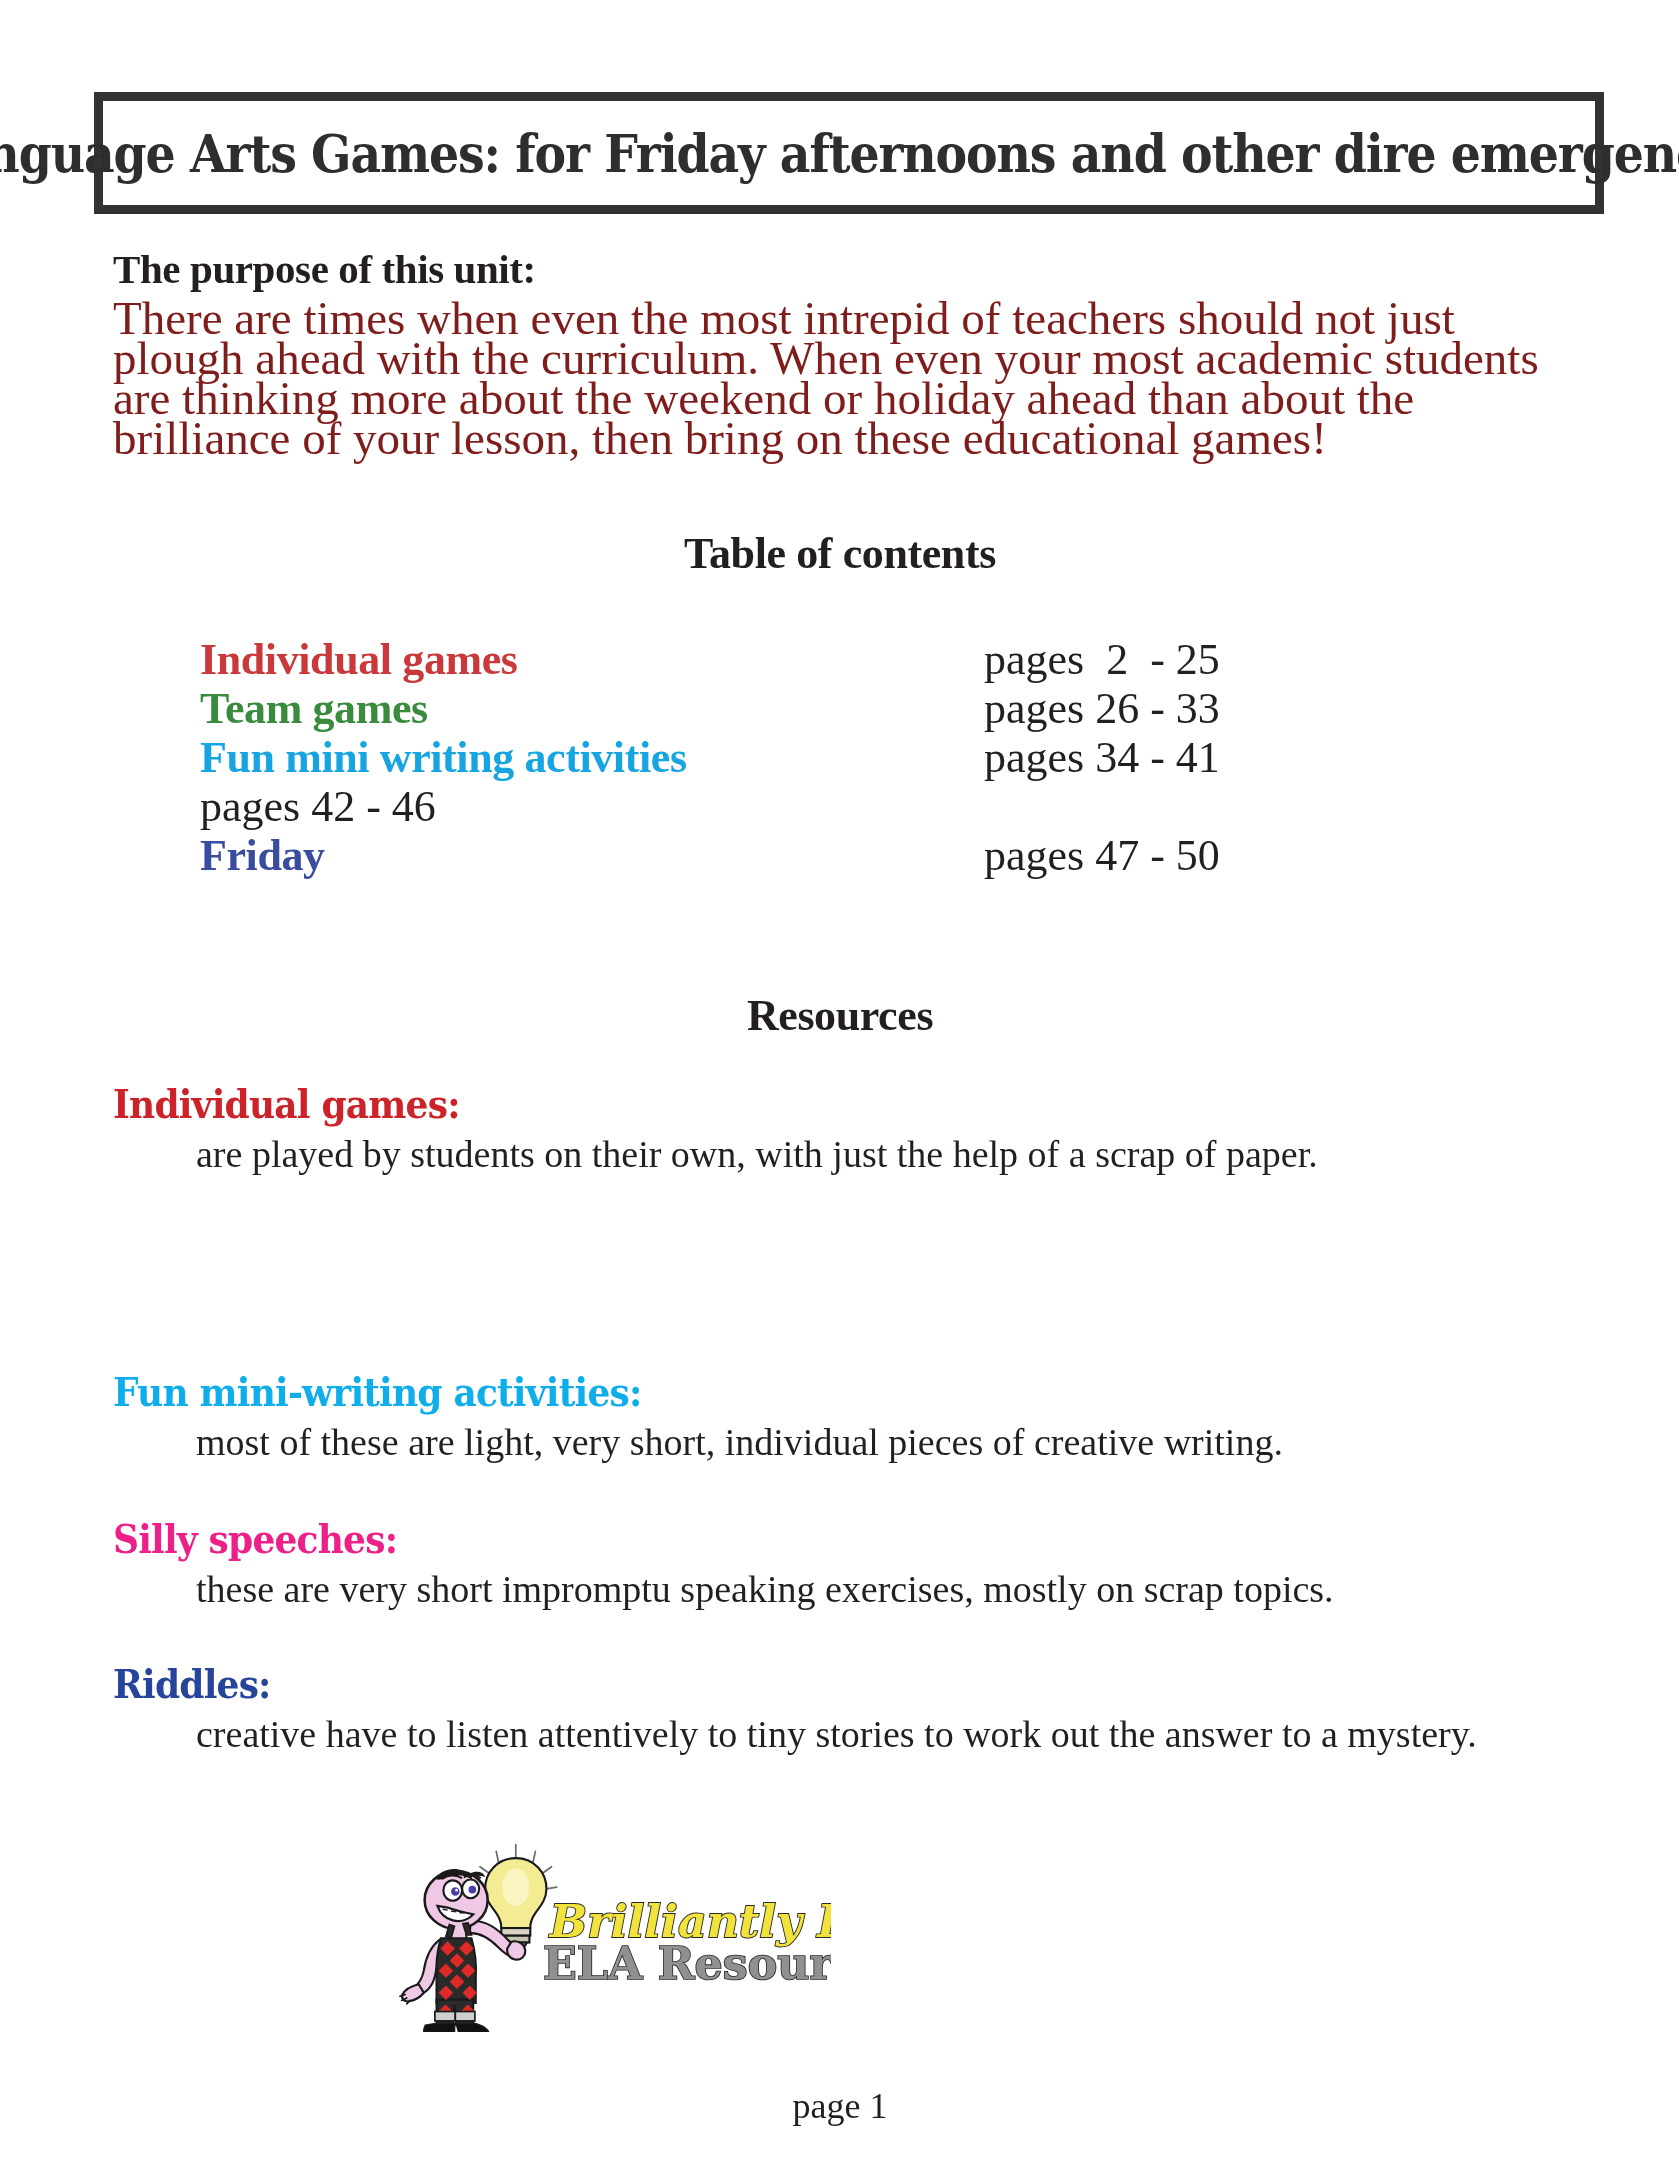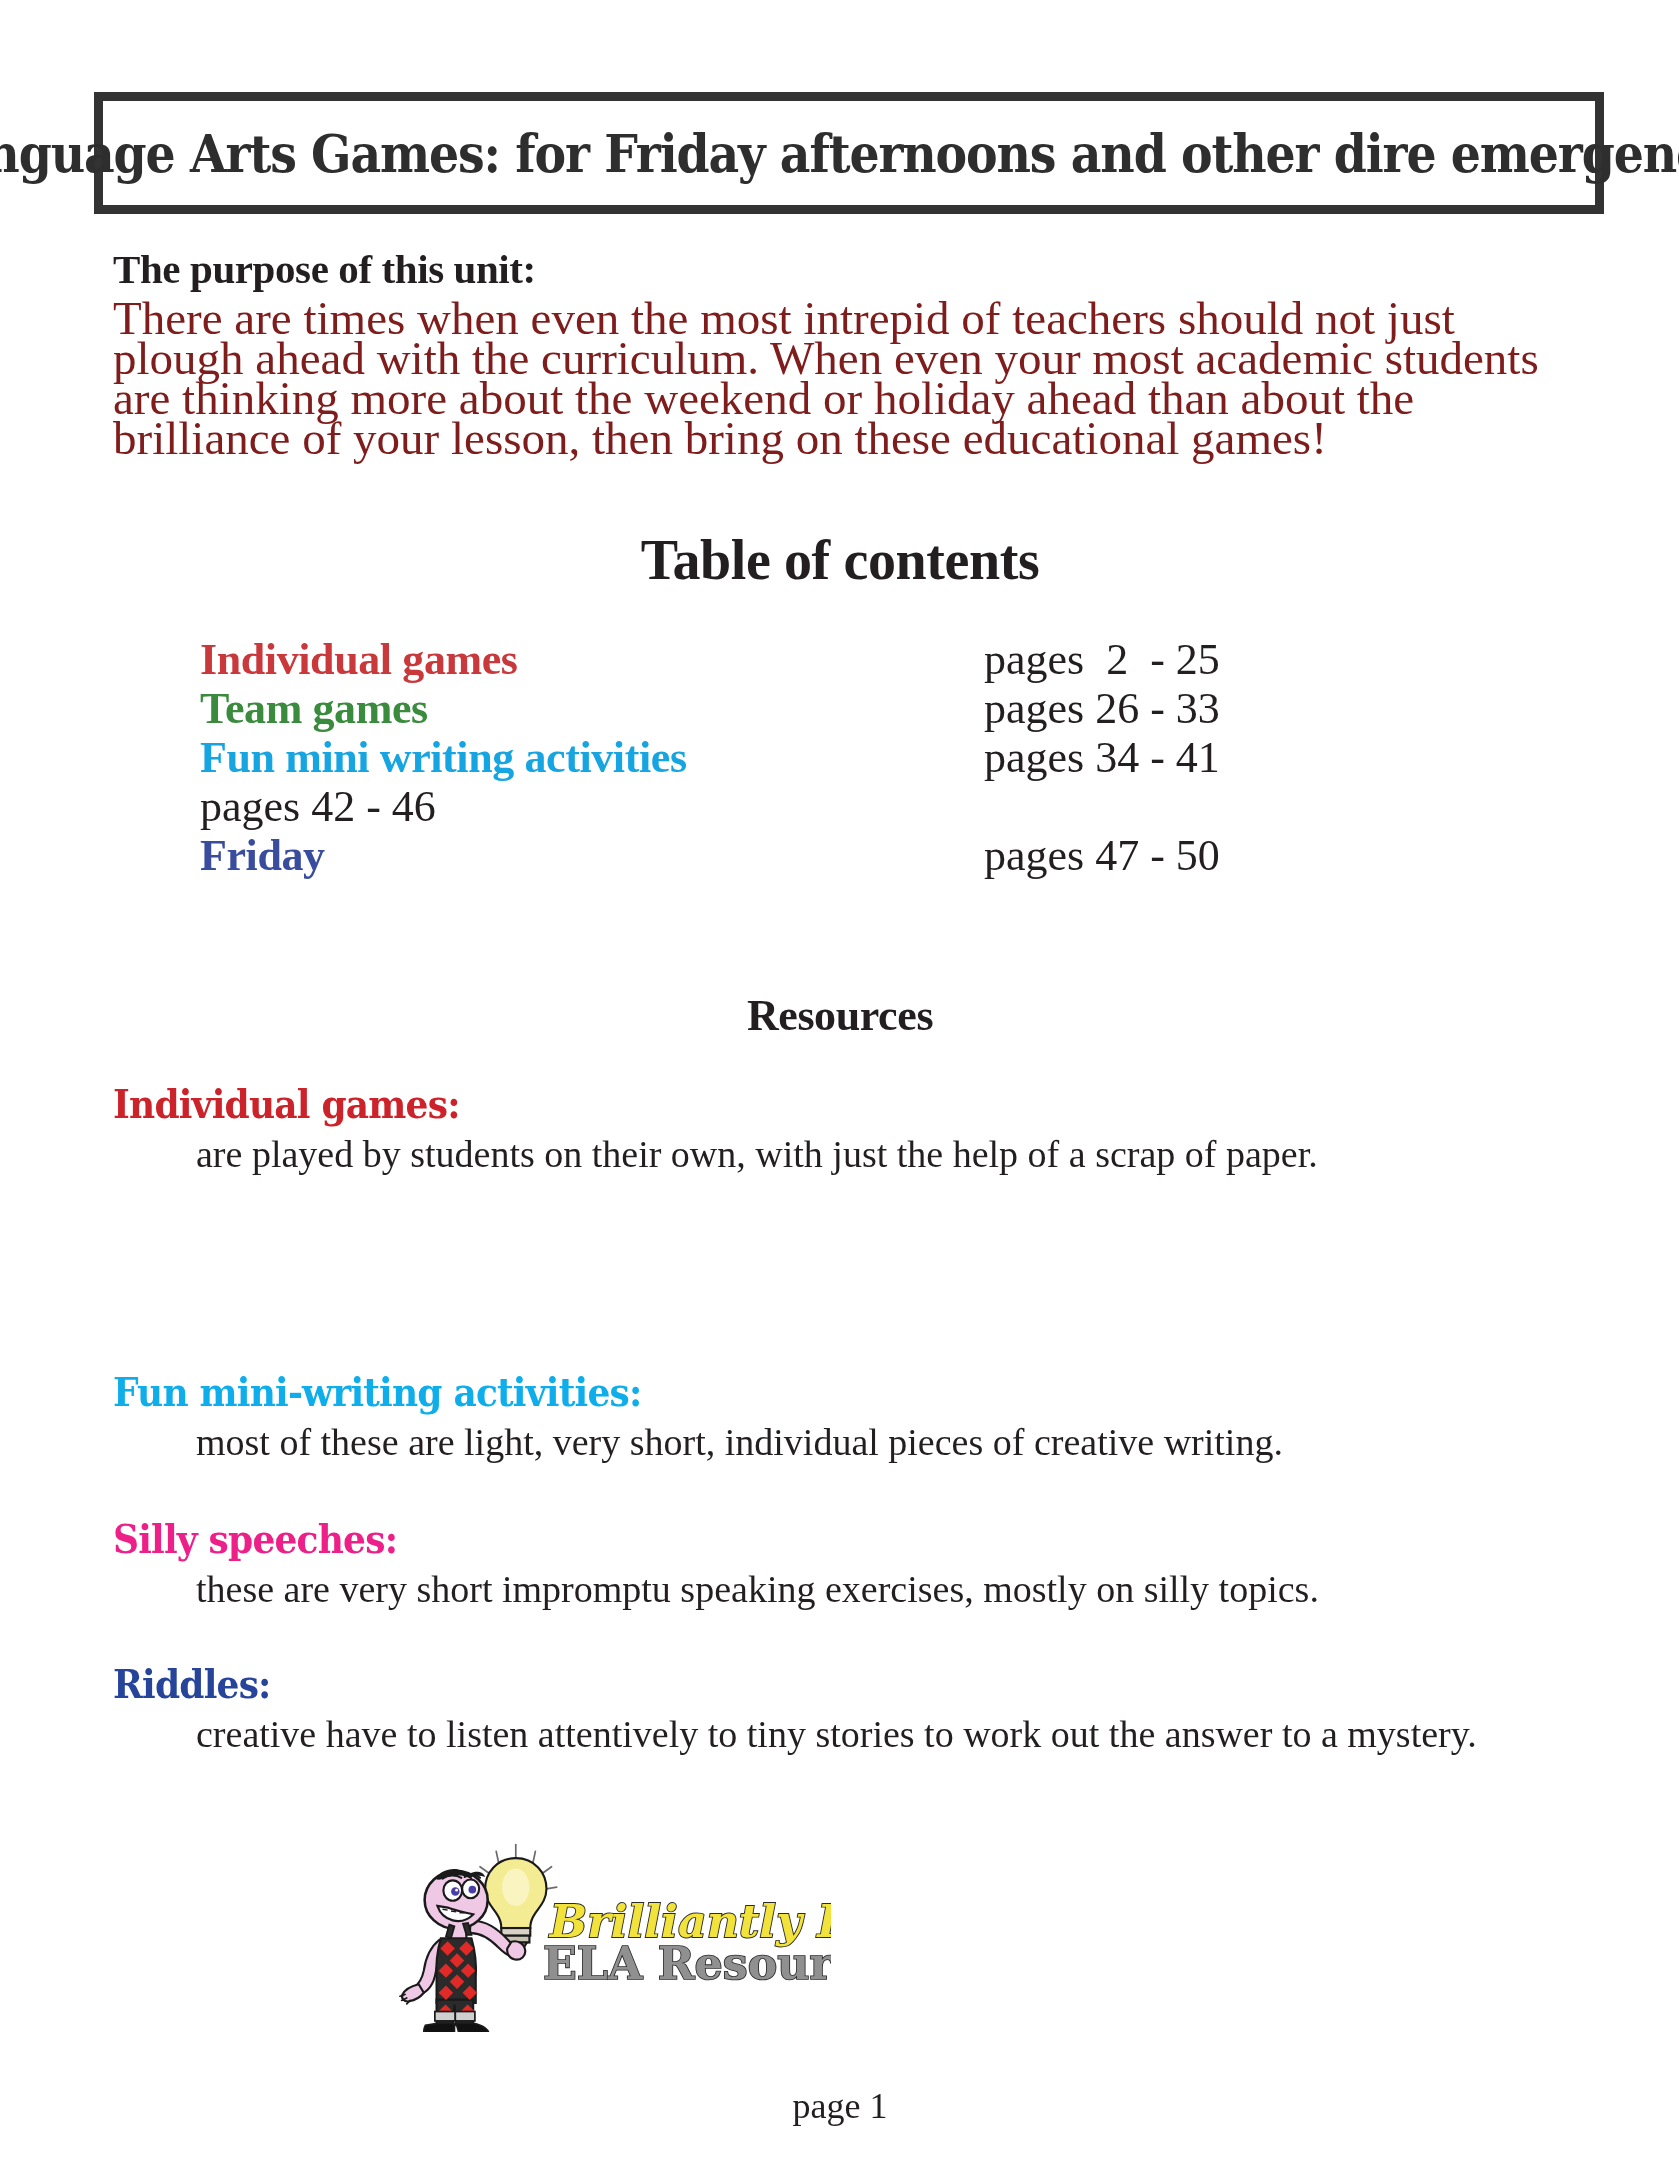--- a/index.html
+++ b/index.html
@@ -66,21 +66,21 @@
 
   
   .toc-title {
     position: absolute;
     left: 0;
     top: 528px;
     width: 1680px;
     text-align: center;
     font-family: "Liberation Serif", serif;
     font-weight: bold;
-    font-size: 56px;
+    font-size: 44px;
     color: #231f20;
     letter-spacing: -0.4px;
   }
   .toc-list {
     position: absolute;
     left: 200px;
     top: 635px;
     width: 1193px;
   }
   .toc-row {
@@ -207,21 +207,21 @@
   </div>
 
 
   <div class="section-block" style="top:1371px">
     <div class="section-head" style="color: rgb(15, 174, 235);">Fun mini-writing activities:</div>
     <div class="section-desc">most of these are light, very short, individual pieces of creative writing.</div>
   </div>
 
   <div class="section-block" style="top:1518px">
     <div class="section-head" style="color: rgb(236, 32, 136);">Silly speeches:</div>
-    <div class="section-desc">these are very short impromptu speaking exercises, mostly on silly topics.</div>
+    <div class="section-desc">these are very short impromptu speaking exercises, mostly on scrap topics.</div>
   </div>
 
   <div class="section-block" style="top:1663px">
     <div class="section-head" style="color: rgb(39, 68, 155);">Riddles:</div>
     <div class="section-desc">creative have to listen attentively to tiny stories to work out the answer to a mystery.</div>
   </div>
 
   <div class="logo">
     <svg viewBox="0 0 520 230" width="443" height="196" xmlns="http://www.w3.org/2000/svg">
 

